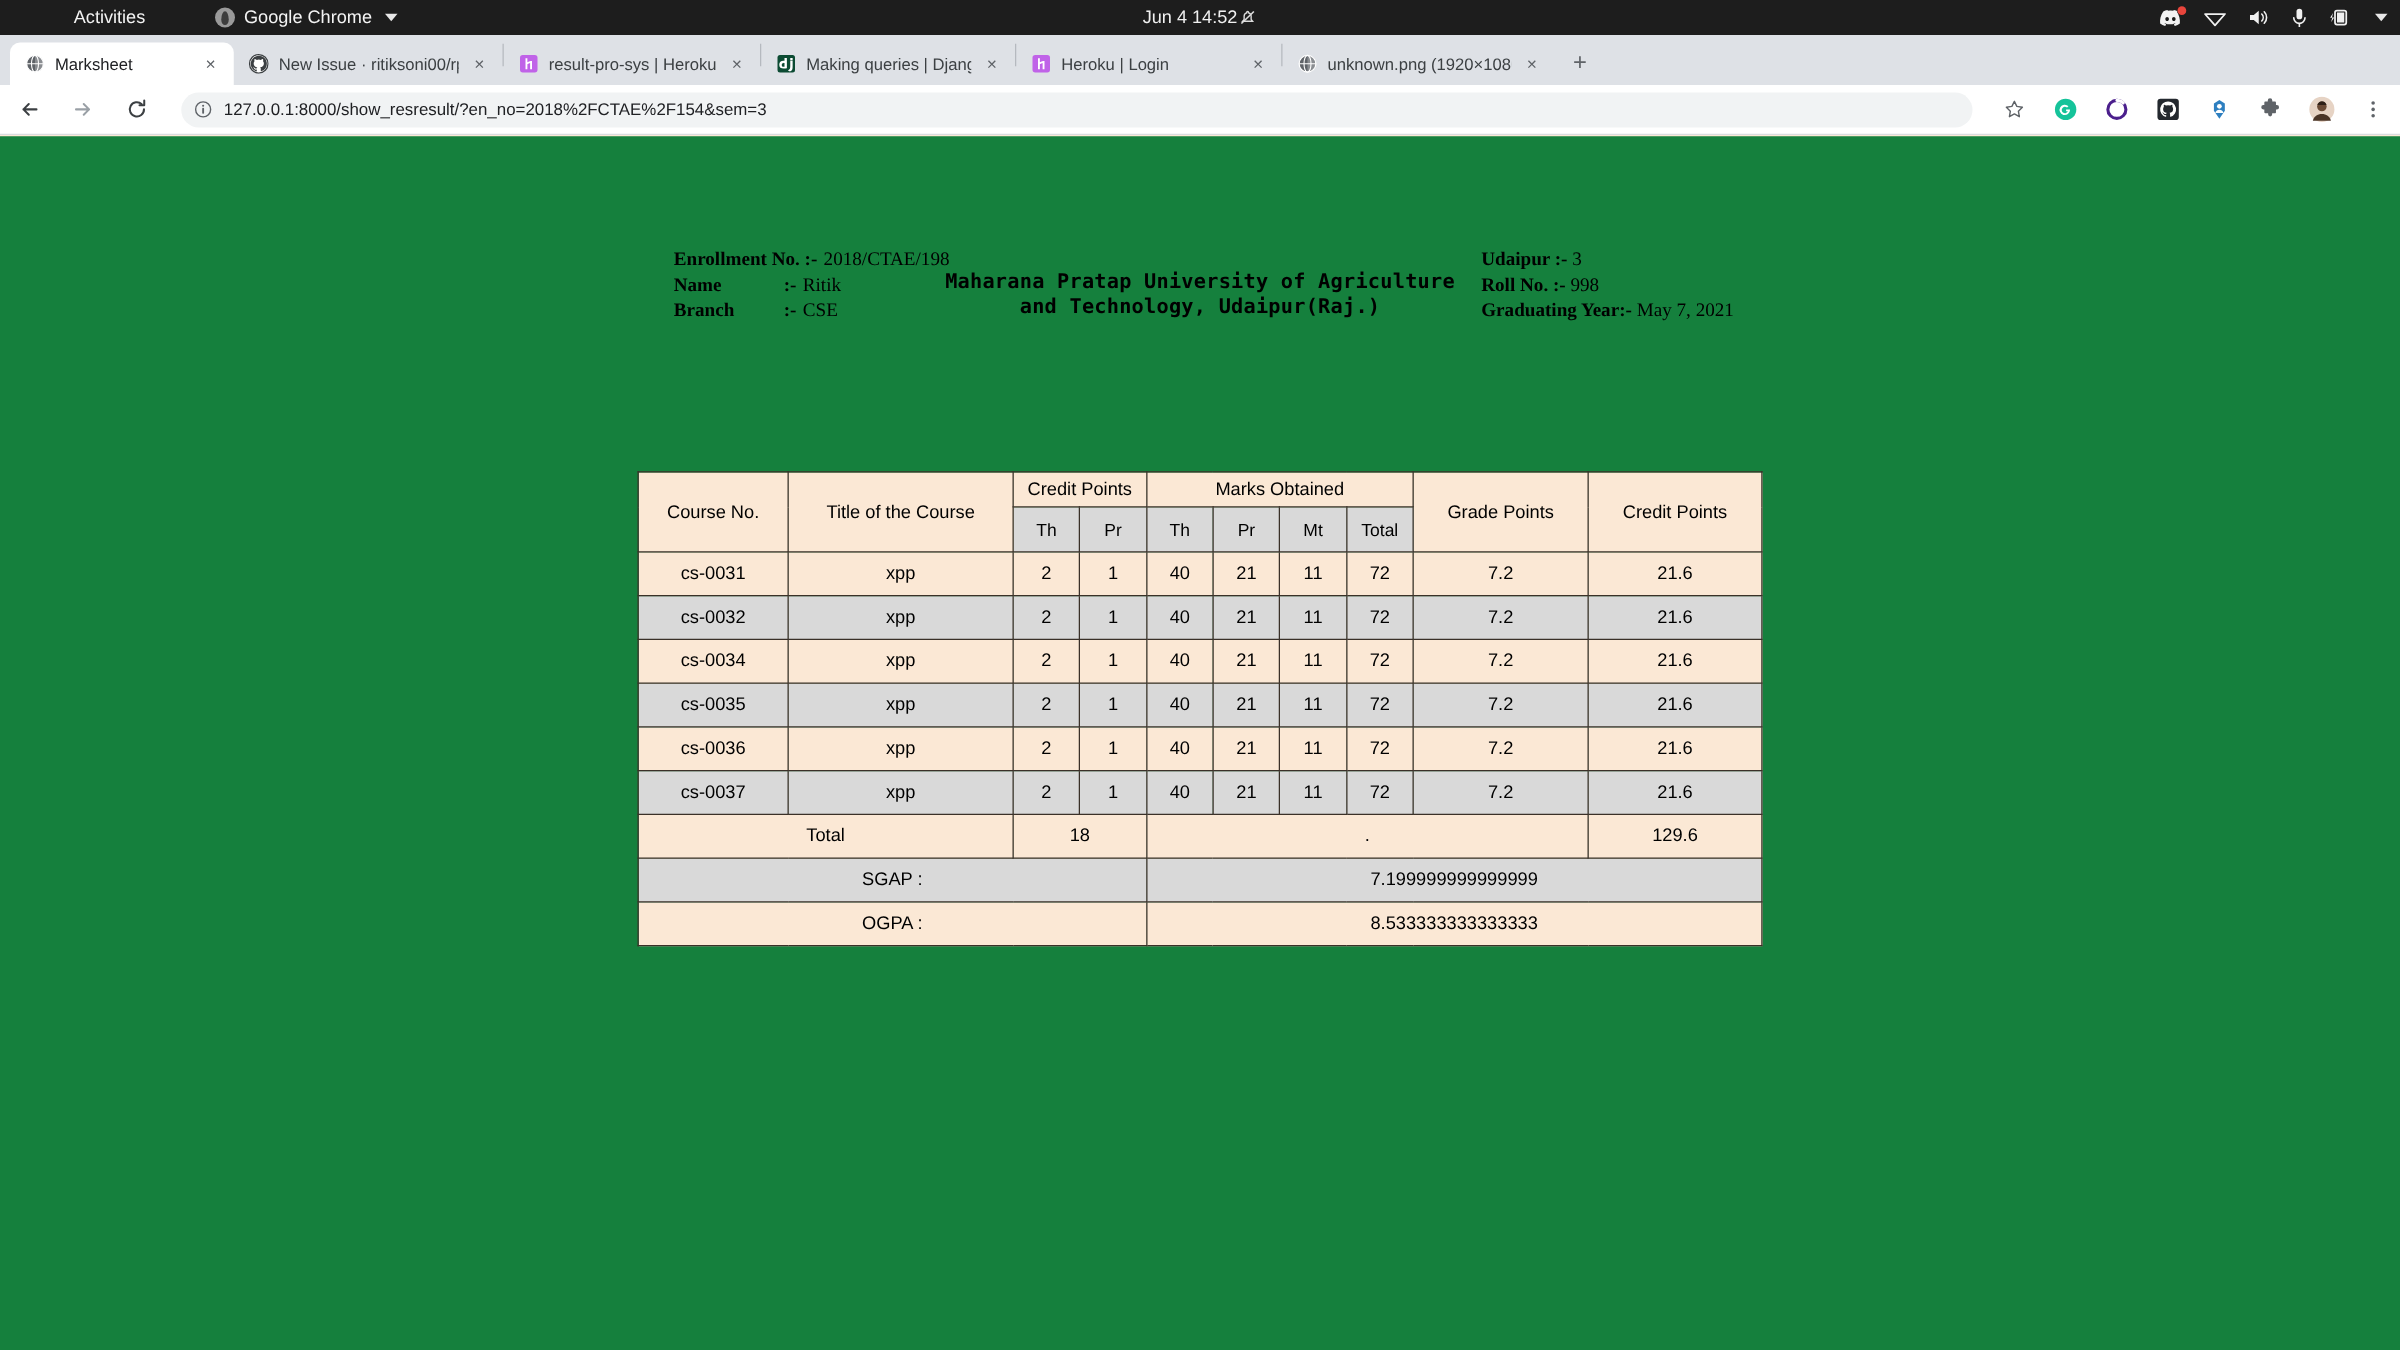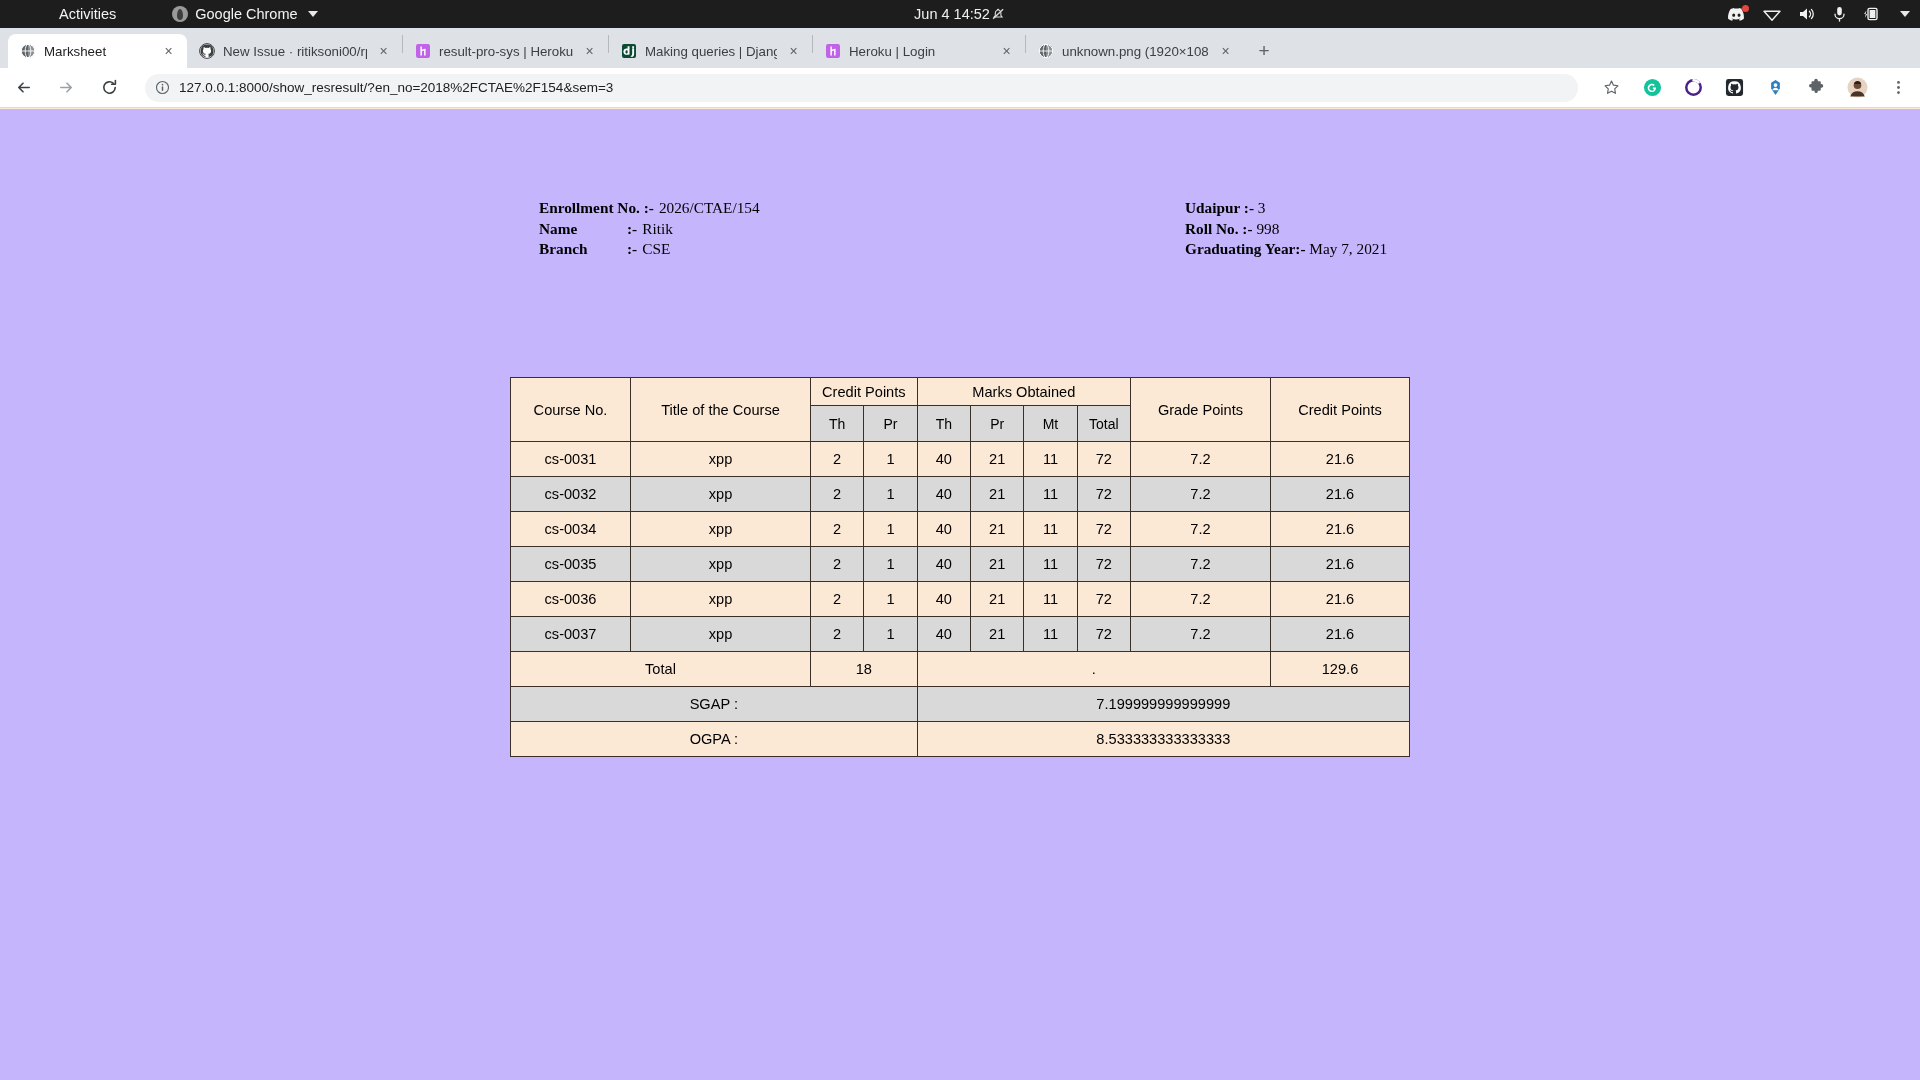--- a/index.html
+++ b/index.html
@@ -100,21 +100,21 @@
   .omni-url { font-size: 13.5px; color: #202124; white-space: nowrap; }
   .tb-icon {
     width: 28px; height: 28px; flex: none;
     display: flex; align-items: center; justify-content: center;
   }
 
   
   .viewport {
     position: absolute; top: 81px; left: 0;
     width: 1920px; height: 971px;
-    background: #c4b5fd; overflow: hidden;
+    background: #15803d; overflow: hidden;
   }
   .sheet { position: relative; width: 1920px; padding-top: 89px; }
 
   .hdr { position: relative; width: 1920px; height: 66px; }
   .hdr-left {
     position: absolute; left: 539px; top: 0;
     font-family: "Liberation Serif", serif; font-size: 15.3px; color: #000;
     line-height: 20.5px;
   }
   .hdr-left .row { display: flex; }
@@ -362,34 +362,38 @@
     </div>
   </div>
 
   <div class="viewport">
     <div class="sheet">
 
       <div class="hdr">
         <div class="hdr-left">
           <div class="row">
             <span class="lbl">Enrollment No. :-</span>
-            <span class="val" style="padding-left:5px;">2026/CTAE/154</span>
+            <span class="val" style="padding-left:5px;">2018/CTAE/198</span>
           </div>
           <div class="row">
             <span class="lbl w">Name</span>
             <span class="lbl">:-</span>
             <span class="val" style="padding-left:5px;">Ritik</span>
           </div>
           <div class="row">
             <span class="lbl w">Branch</span>
             <span class="lbl">:-</span>
             <span class="val" style="padding-left:5px;">CSE</span>
           </div>
         </div>
 
+        <div class="hdr-center">
+          <div>Maharana Pratap University of Agriculture</div>
+          <div>and Technology, Udaipur(Raj.)</div>
+        </div>
 
         <div class="hdr-right">
           <div>
             <span class="lbl">Udaipur :-</span>
             <span>3</span>
           </div>
           <div>
             <span class="lbl">Roll No. :-</span>
             <span>998</span>
           </div>

